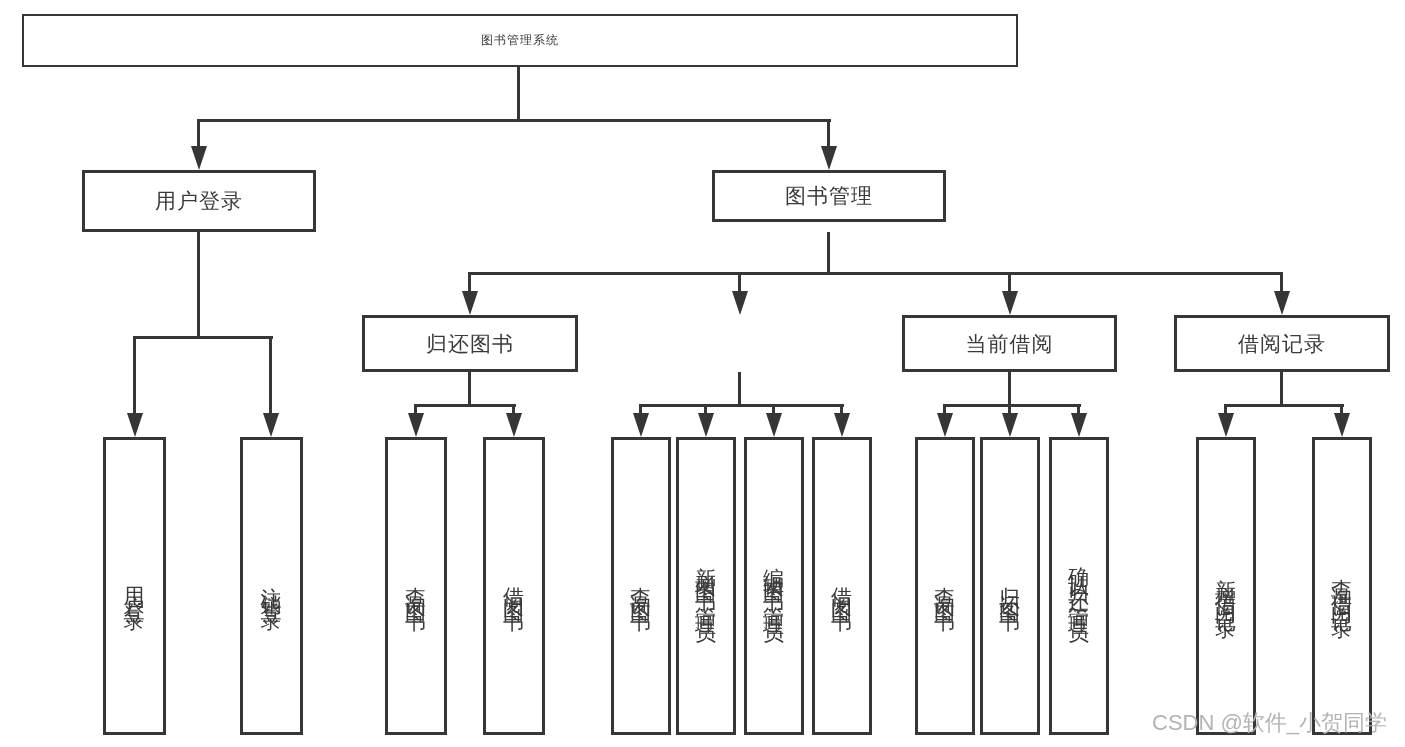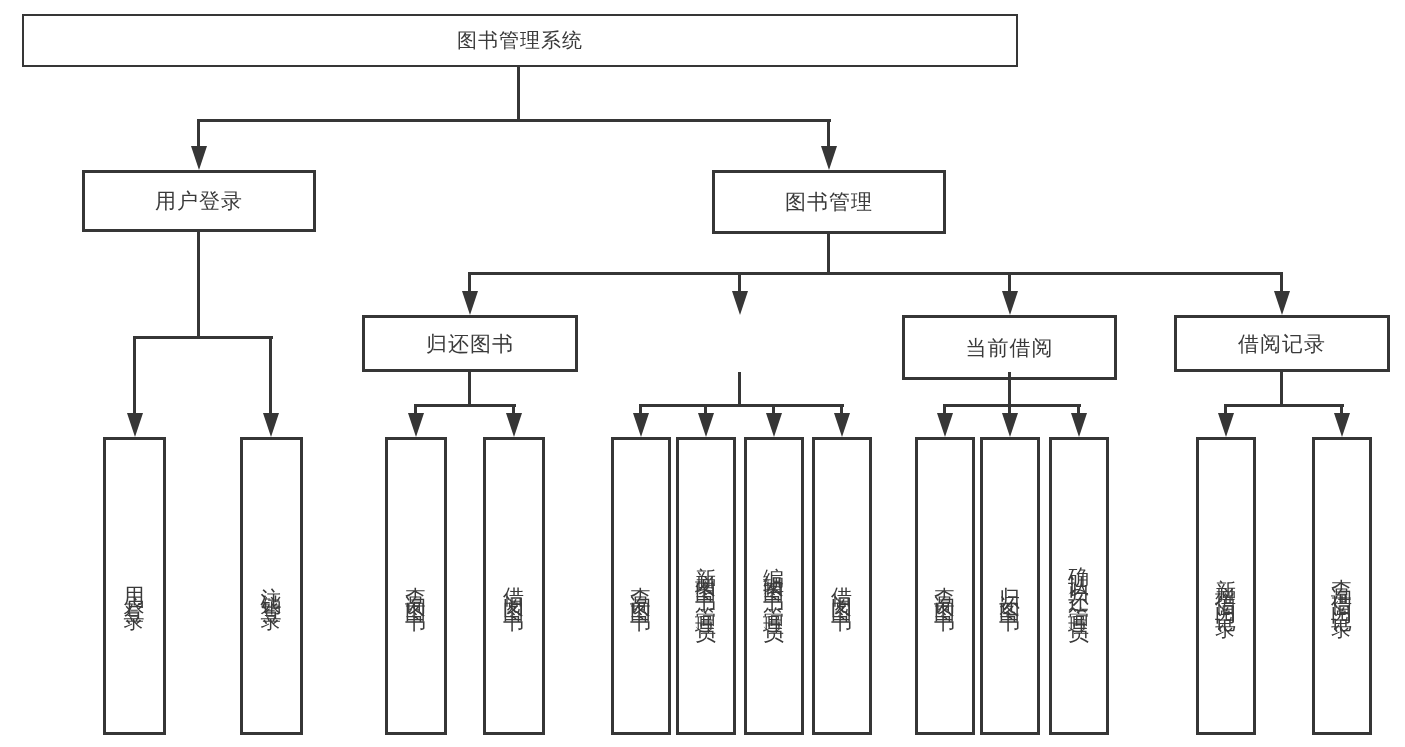--- a/index.html
+++ b/index.html
@@ -15,21 +15,21 @@
   .box{
     position:absolute;
     box-sizing:border-box;
     border:3px solid #363636;
     background:#ffffff;
     display:flex;align-items:center;justify-content:center;
     font-size:21px;
     letter-spacing:1px;
     color:#3a3a3a;
   }
-  .box.root{border-width:2px;font-size:20px;}
+  .box.root{border-width:2px;font-size:12px;}
   
   .leaf{
     position:absolute;
     top:437px;height:298px;
     box-sizing:border-box;
     border:3px solid #363636;
     background:#ffffff;
     display:flex;align-items:center;justify-content:center;
   }
   .vtext{
@@ -74,21 +74,21 @@
   <div class="v" style="left:517px;top:67px;height:52px;"></div>
   <div class="h" style="left:197px;top:119px;width:634px;"></div>
   <div class="v" style="left:197px;top:119px;height:28px;"></div>
   <div class="a" style="left:191px;top:146px;"></div>
   <div class="v" style="left:827px;top:119px;height:28px;"></div>
   <div class="a" style="left:821px;top:146px;"></div>
 
   <div class="box" style="left:82px;top:170px;width:234px;height:62px;">
     <span>用户登录</span>
   </div>
-  <div class="box" style="left:712px;top:170px;width:234px;height:64px;">
+  <div class="box" style="left:712px;top:170px;width:234px;height:52px;">
     <span>图书管理</span>
   </div>
 
   <div class="v" style="left:197px;top:232px;height:106px;"></div>
   <div class="h" style="left:133px;top:336px;width:140px;"></div>
   <div class="v" style="left:133px;top:336px;height:78px;"></div>
   <div class="a" style="left:127px;top:413px;"></div>
   <div class="v" style="left:269px;top:336px;height:78px;"></div>
   <div class="a" style="left:263px;top:413px;"></div>
 
@@ -99,21 +99,21 @@
   <div class="v" style="left:738px;top:272px;height:20px;"></div>
   <div class="a" style="left:732px;top:291px;"></div>
   <div class="v" style="left:1008px;top:272px;height:20px;"></div>
   <div class="a" style="left:1002px;top:291px;"></div>
   <div class="v" style="left:1280px;top:272px;height:20px;"></div>
   <div class="a" style="left:1274px;top:291px;"></div>
 
   <div class="box" style="left:362px;top:315px;width:216px;height:57px;">
     <span>归还图书</span>
   </div>
-  <div class="box" style="left:902px;top:315px;width:215px;height:65px;text-align:right;">
+  <div class="box" style="left:902px;top:315px;width:215px;height:57px;text-align:right;">
     <span>当前借阅</span>
   </div>
   <div class="box" style="left:1174px;top:315px;width:216px;height:57px;">
     <span>借阅记录</span>
   </div>
 
   <div class="v" style="left:468px;top:372px;height:34px;"></div>
   <div class="h" style="left:414px;top:404px;width:102px;"></div>
   <div class="v" style="left:414px;top:404px;height:10px;"></div>
   <div class="a" style="left:408px;top:413px;"></div>
@@ -184,14 +184,15 @@
     <span class="vtext">确认归还（管理员）</span>
   </div>
 
   <div class="leaf" style="left:1196px;width:60px;">
     <span class="vtext">新增借阅记录</span>
   </div>
   <div class="leaf" style="left:1312px;width:60px;">
     <span class="vtext">查询借阅记录</span>
   </div>
 
+  <div class="watermark">CSDN @软件_小贺同学</div>
 
 </div>
 
 </body></html>

